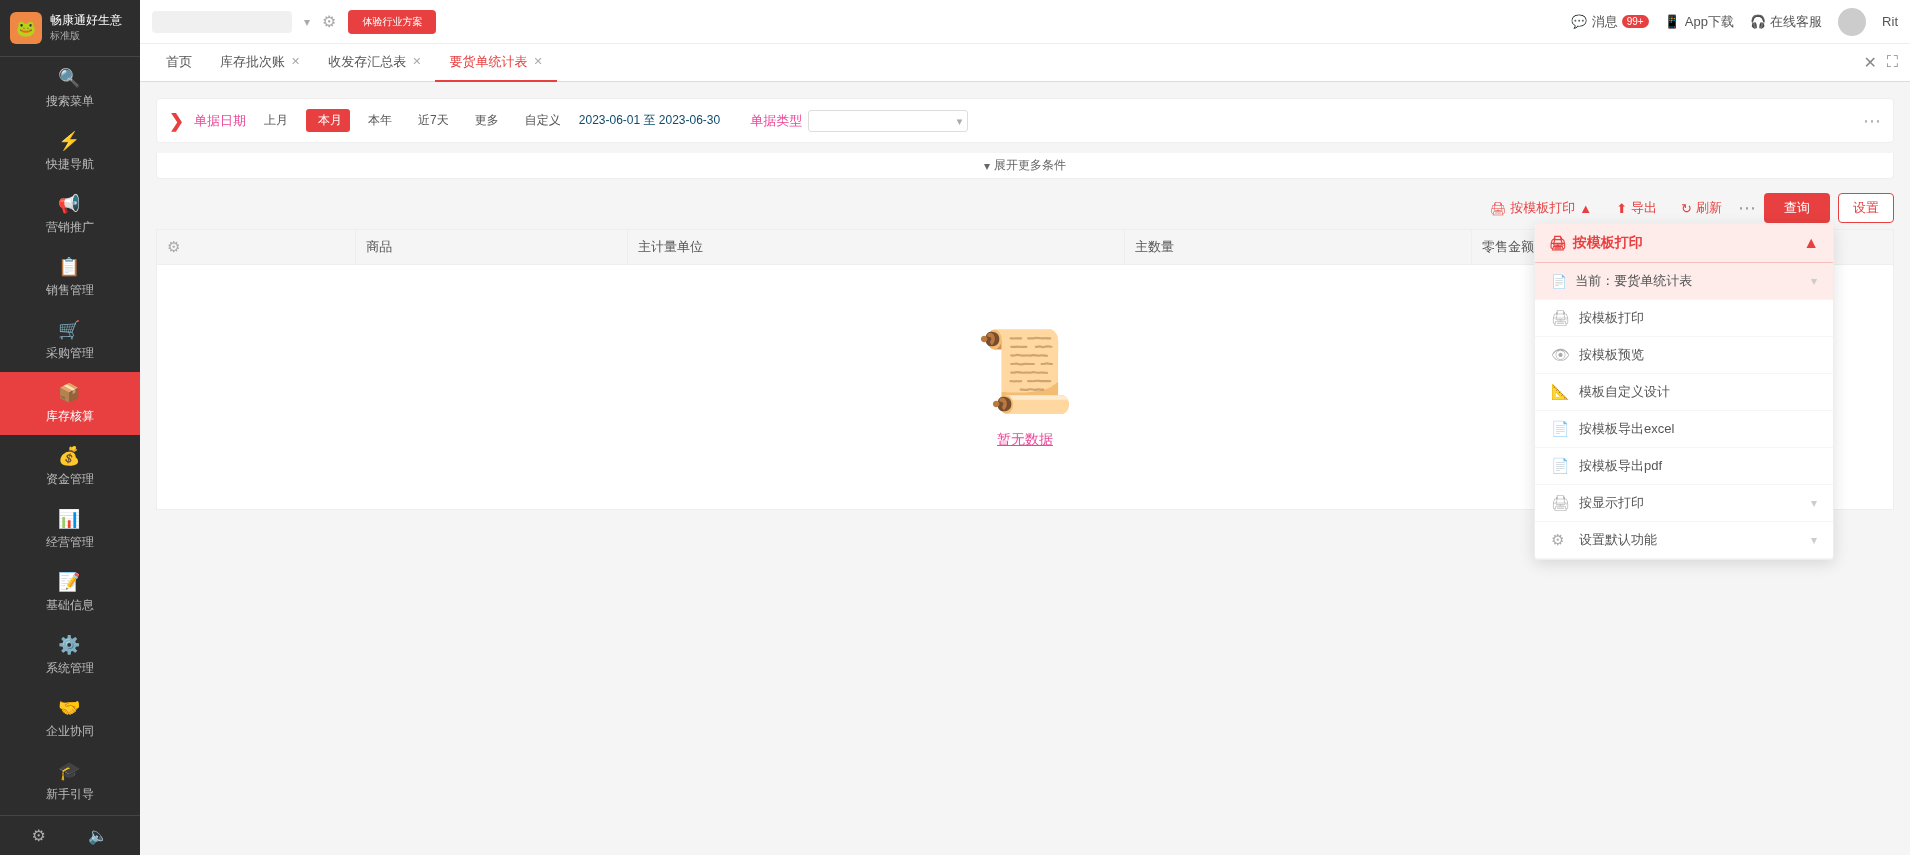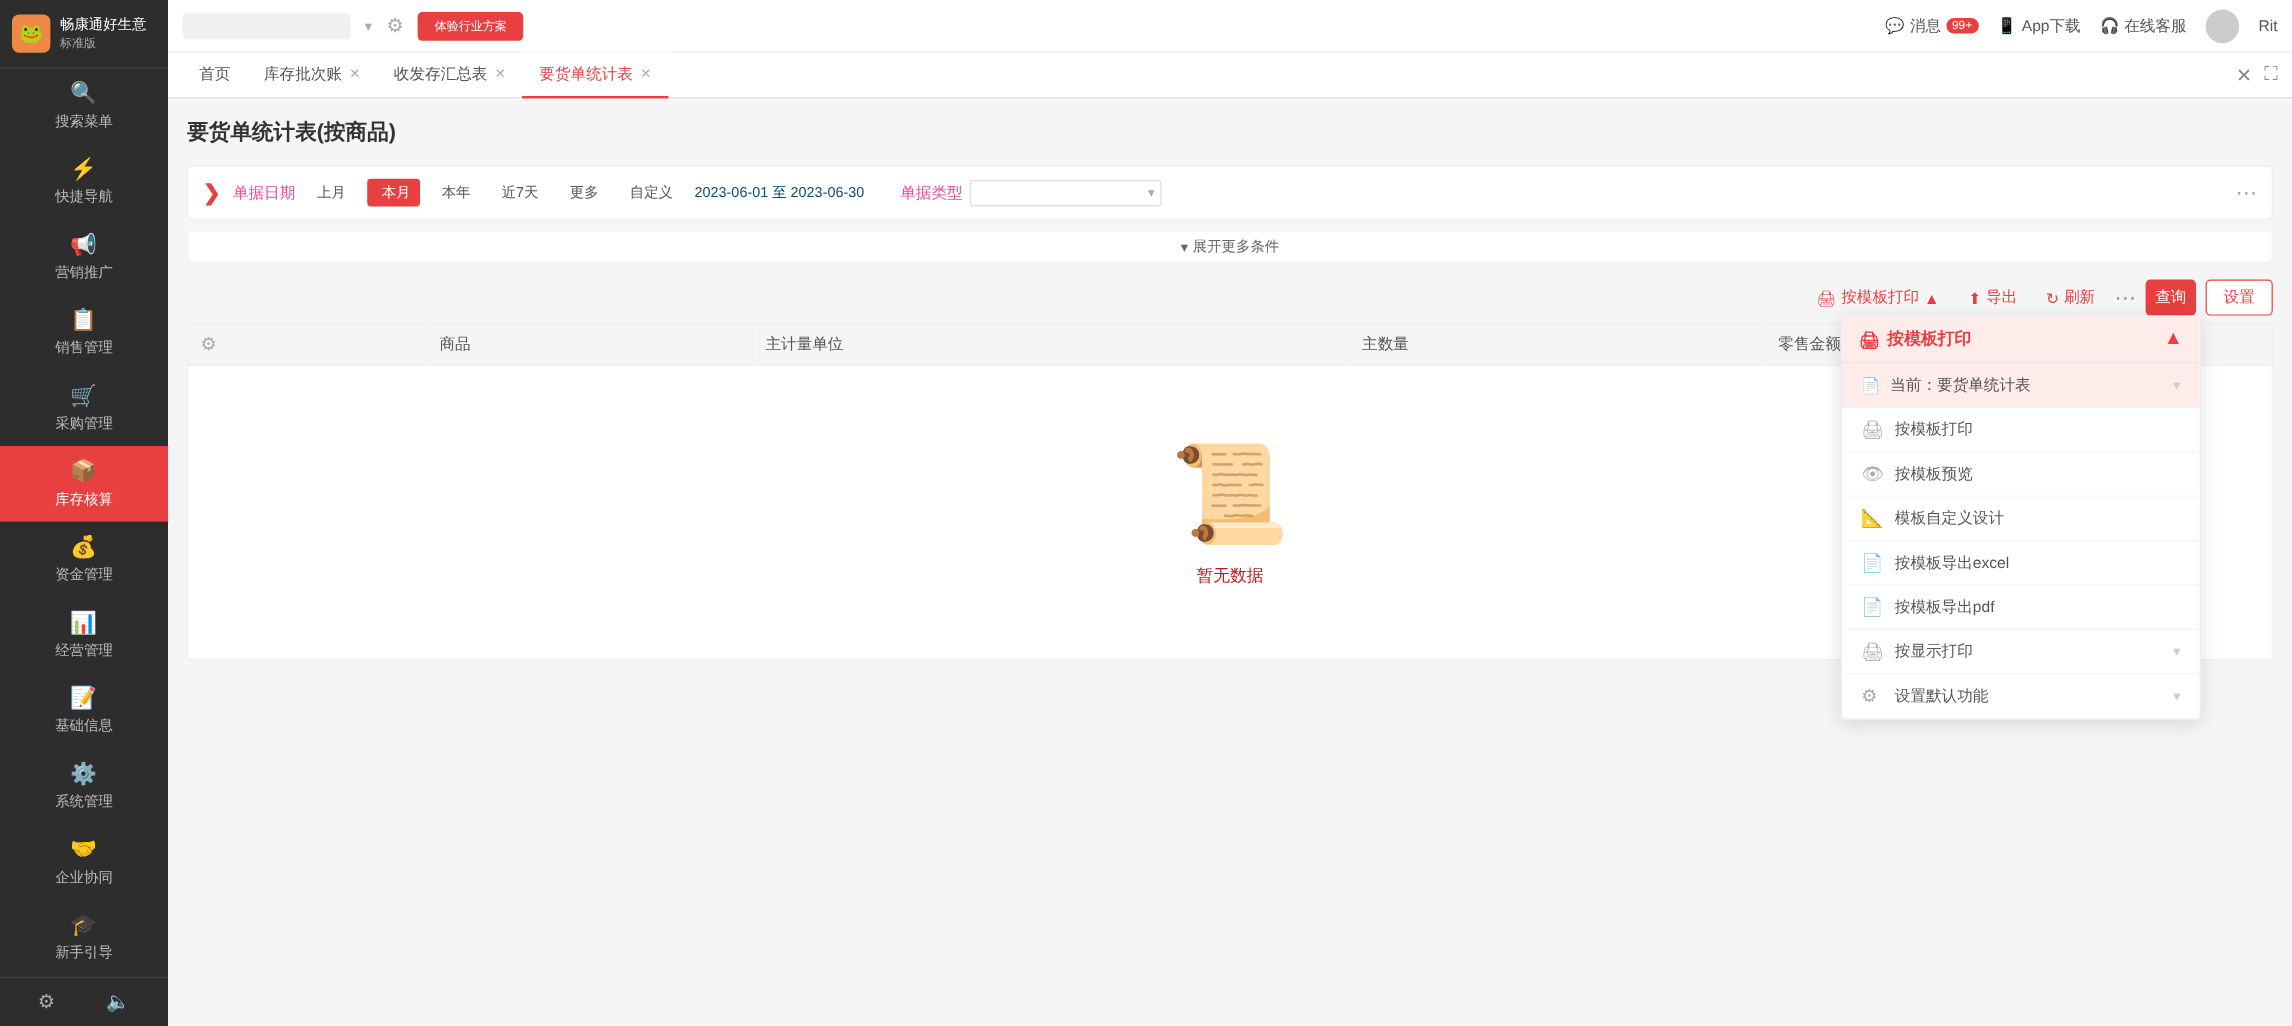--- a/index.html
+++ b/index.html
@@ -249,21 +249,21 @@
       cursor: pointer;
       padding: 4px 8px;
     }
     .toolbar-btn-export { color: #e84040; }
     .toolbar-btn-refresh { color: #e84040; }
     .toolbar-query-btn {
       background: #e84040;
       color: #fff;
       border: none;
       border-radius: 4px;
-      padding: 6px 8px;
+      padding: 6px 20px;
       font-size: 13px;
       cursor: pointer;
     }
     .toolbar-settings-btn {
       border: 1px solid #e84040;
       color: #e84040;
       background: #fff;
       border-radius: 4px;
       padding: 5px 14px;
       font-size: 13px;
@@ -300,21 +300,21 @@
       display: flex;
       flex-direction: column;
       align-items: center;
       padding: 60px 0;
       background: #fff;
     }
     .empty-icon {
       font-size: 80px;
       margin-bottom: 12px;
     }
-    .empty-text { color: #b91c1c; font-size: 14px; }
+    .empty-text { color: #ec4899; font-size: 14px; text-decoration: underline; }
 
     
     .dropdown-panel {
       position: absolute;
       top: 36px;
       right: 60px;
       width: 300px;
       background: #fff;
       border: 1px solid #eee;
       border-radius: 4px;
@@ -488,21 +488,20 @@
         <span>要货单统计表</span>
         <span class="tab-close">✕</span>
       </div>
       <div class="tabs-window-controls">
       <span class="tabs-window-btn">✕</span>
       <span class="tabs-window-btn">⛶</span>
     </div>
   </div>
 
   <div class="content">
-    <div class="page-title">要货单统计表(按商品)</div>
 
     <div class="filter-bar">
       <button class="filter-expand-btn">❯</button>
       <span class="filter-label">单据日期</span>
       <button class="date-btn">上月</button>
       <button class="date-btn active">本月</button>
       <button class="date-btn">本年</button>
       <button class="date-btn">近7天</button>
       <button class="date-btn">更多</button>
       <button class="date-btn">自定义</button>

